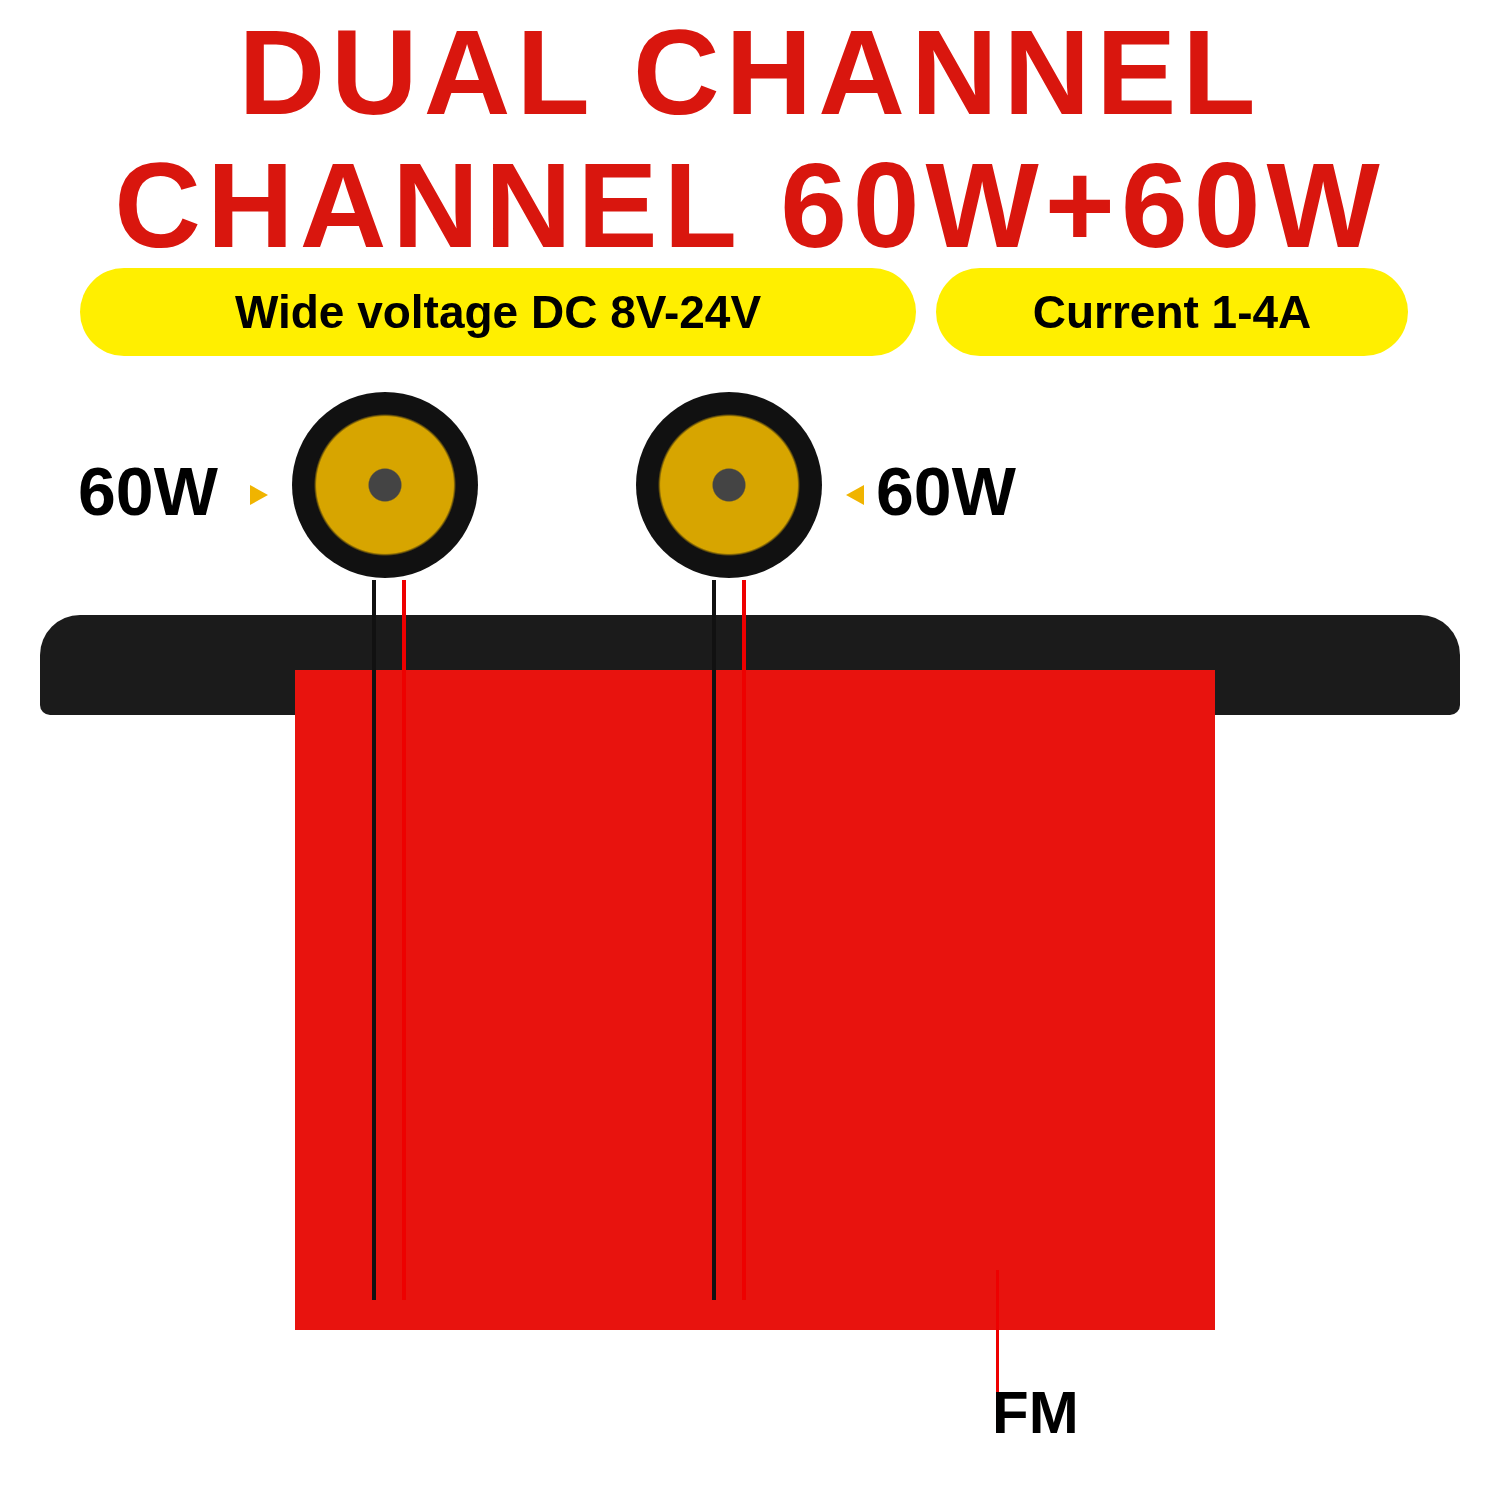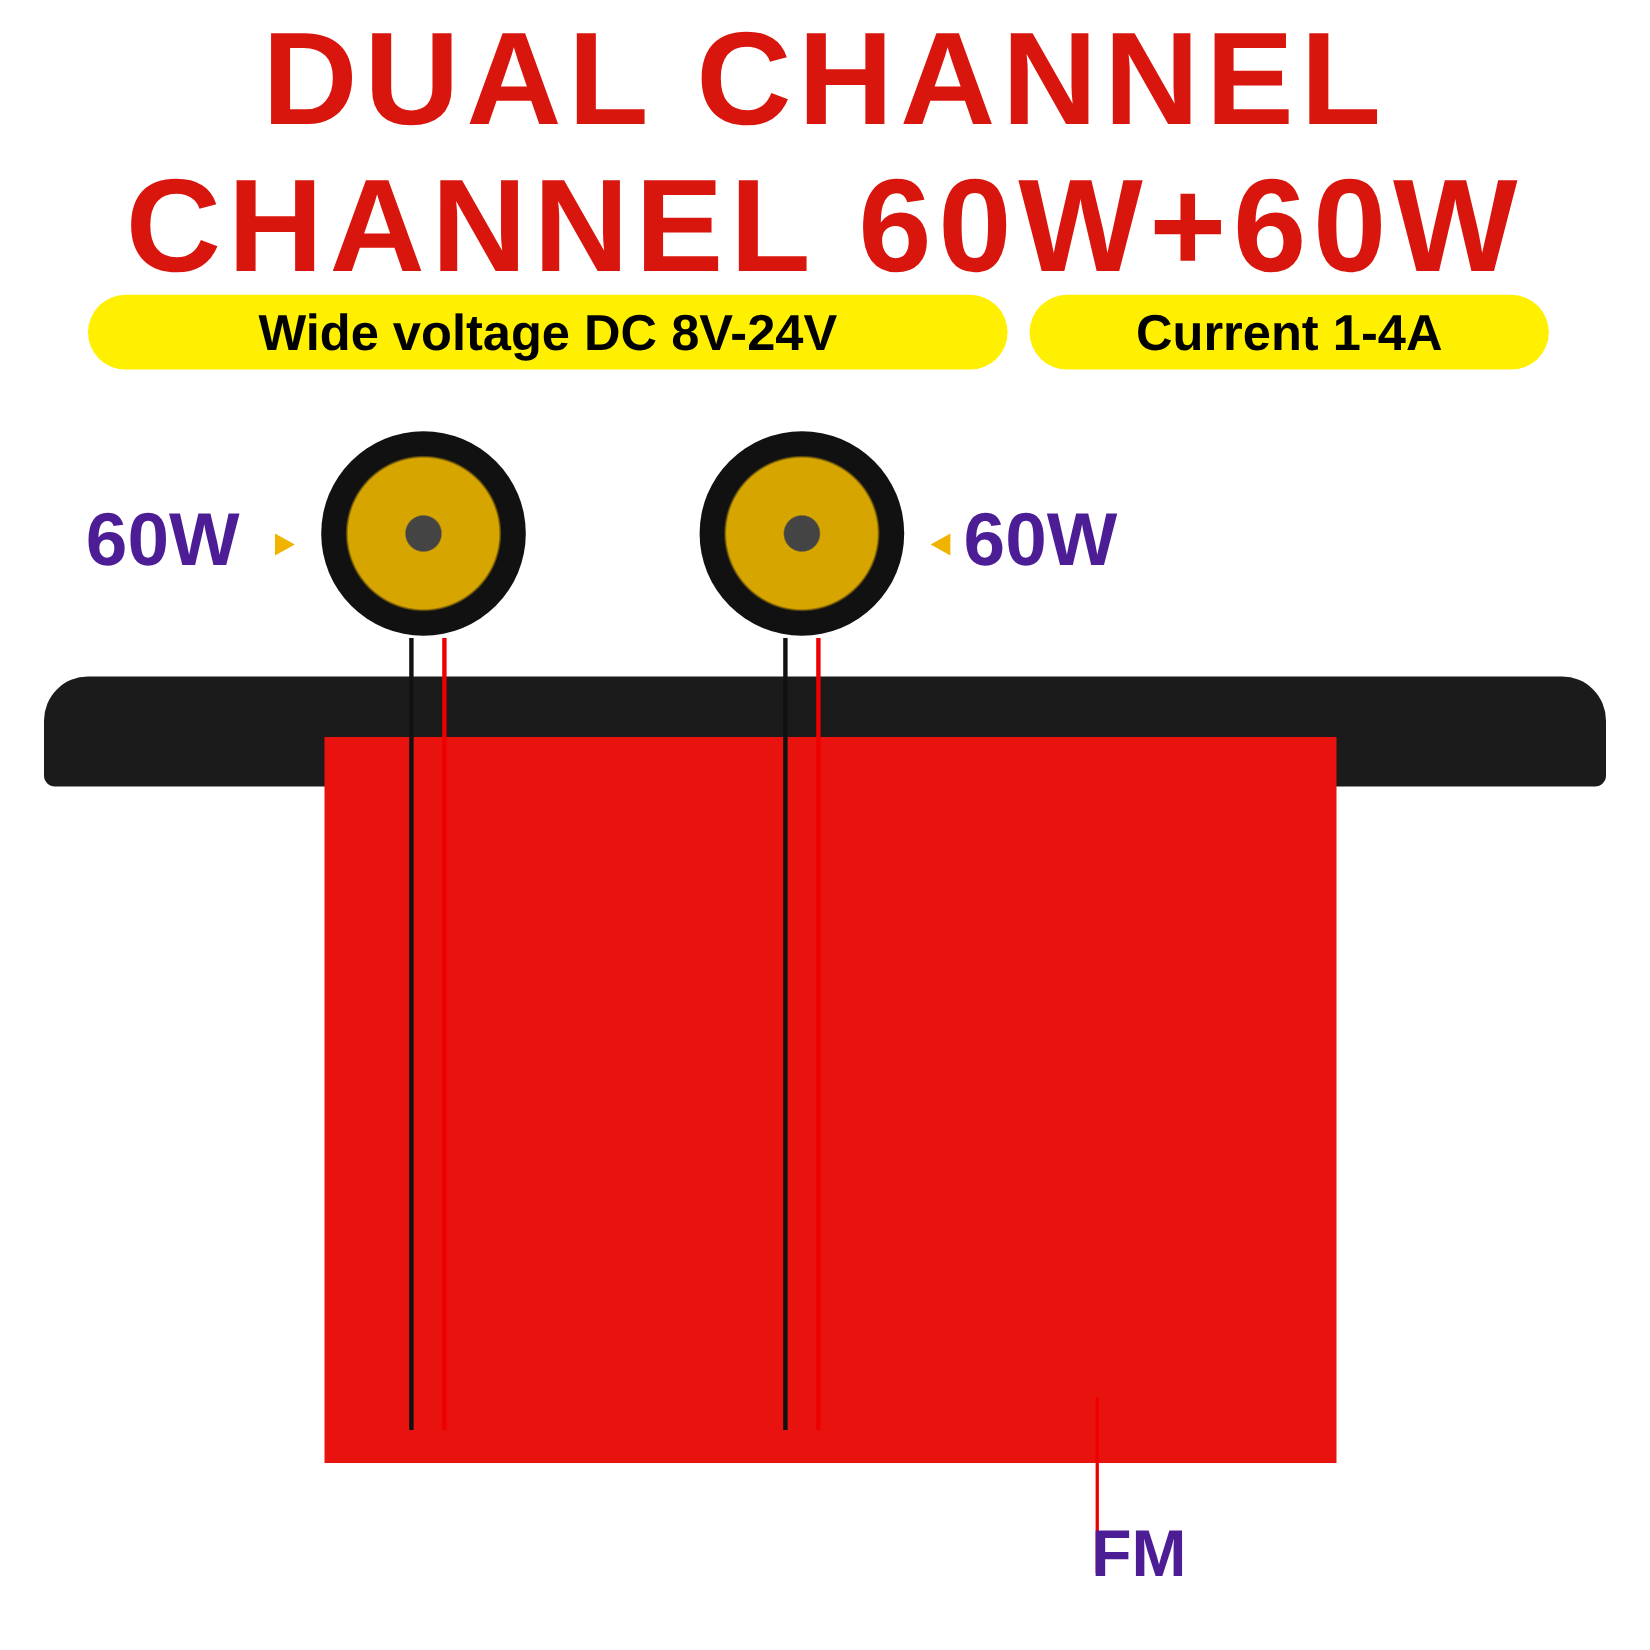--- a/index.html
+++ b/index.html
@@ -1,18 +1,18 @@
 <!DOCTYPE html>
 <html><head>
 <meta charset="utf-8">
 <style>
 body{margin:0;width:1500px;height:1500px;background:#fff;font-family:"Liberation Sans",sans-serif;position:relative;overflow:hidden}
 .title{position:absolute;left:0;width:1500px;text-align:center;color:#d9160e;font-weight:900;font-size:120px;letter-spacing:6px;line-height:1}
-.pill{position:absolute;top:268px;height:68px;background:#ffef00;border-radius:44px;display:flex;align-items:center;justify-content:center;font-weight:700;font-size:46px;color:#000}
-.lbl{position:absolute;font-weight:700;font-size:68px;color:#4c1d95}
+.pill{position:absolute;top:268px;height:88px;background:#ffef00;border-radius:44px;display:flex;align-items:center;justify-content:center;font-weight:700;font-size:46px;color:#000}
+.lbl{position:absolute;font-weight:700;font-size:68px;color:#000000}
 .spk{position:absolute;top:392px;width:186px;height:186px;border-radius:50%;background:radial-gradient(circle,#444 0 12%,#d7a500 13% 52%,#111 54% 80%,#333 82%)}
 .tri{position:absolute;top:485px;width:0;height:0;border-top:10px solid transparent;border-bottom:10px solid transparent}
 .board{position:absolute;left:40px;top:615px;width:1420px;height:720px}
 .bar{position:absolute;left:0;top:0;width:1420px;height:100px;background:#1b1b1b;border-radius:40px 40px 10px 10px}
 .pcb{position:absolute;left:255px;top:55px;width:920px;height:660px;background:#e8130e}
 .wire{position:absolute;width:4px}
 </style>
 </head>
 <body>
 

